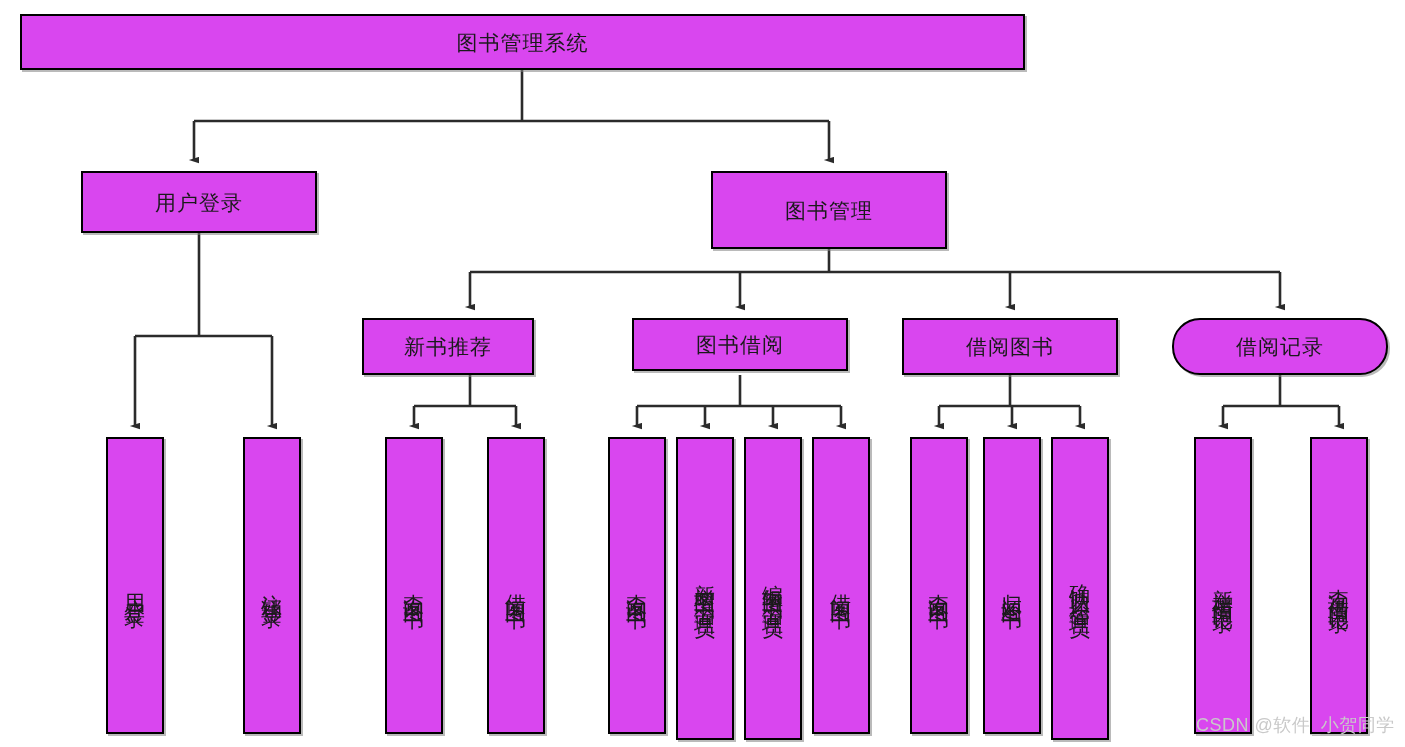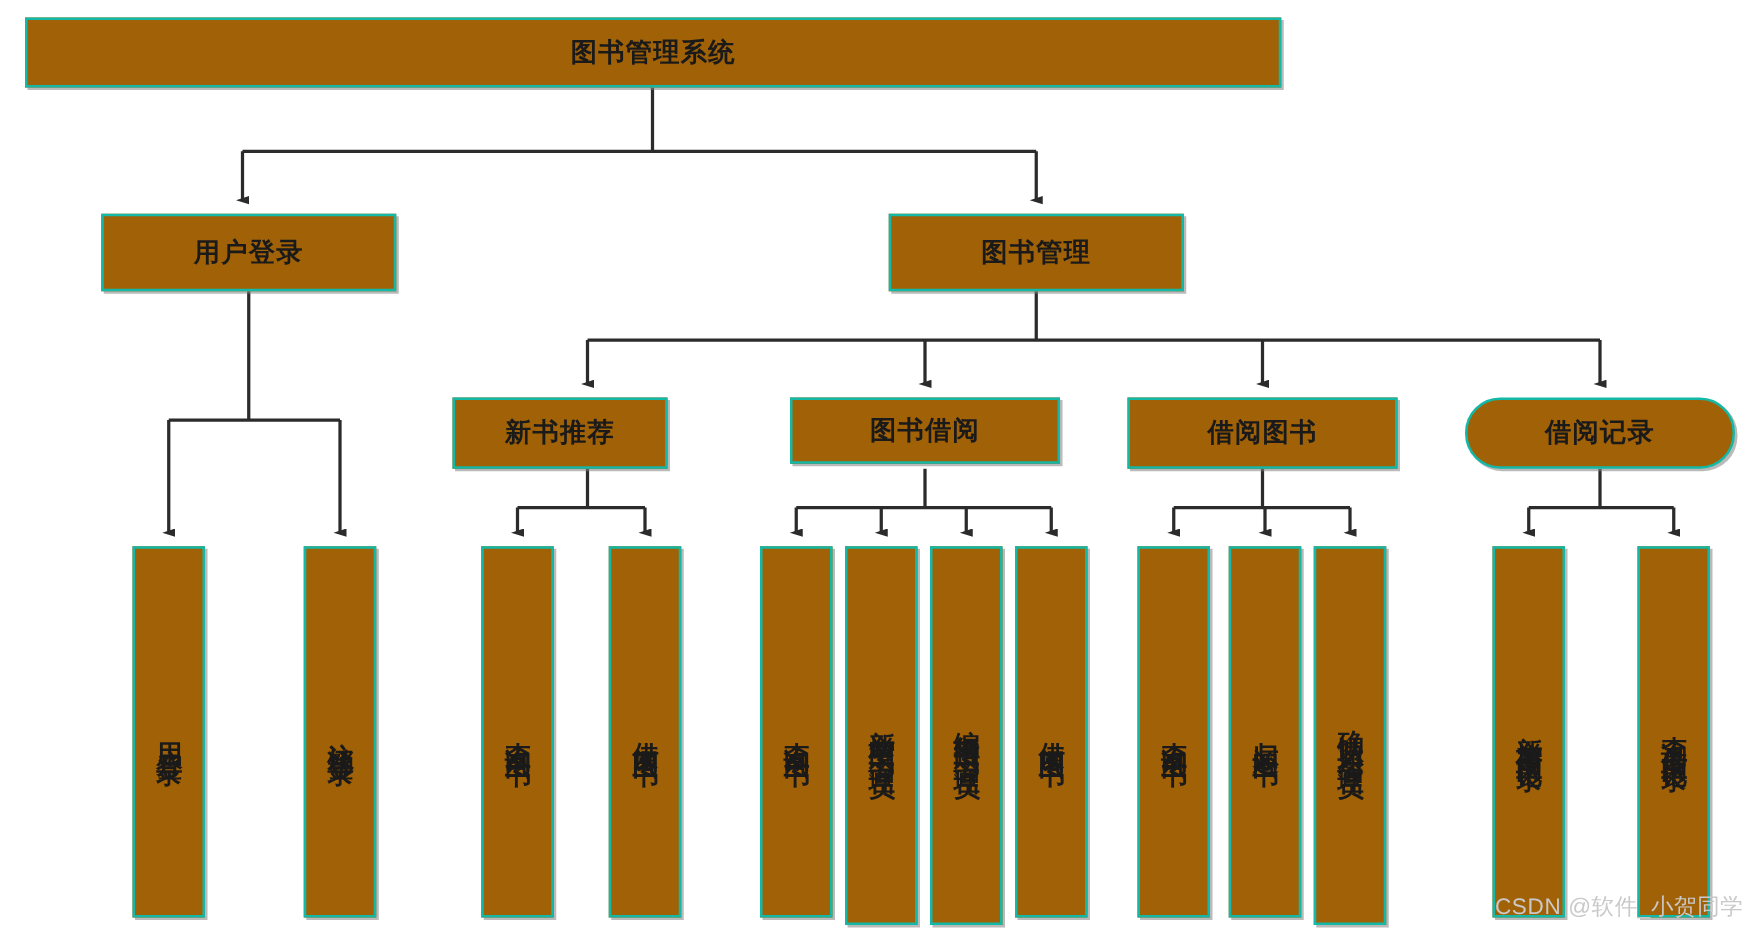--- a/index.html
+++ b/index.html
@@ -22,27 +22,26 @@
   svg.diagram-canvas {
     position: absolute;
     top: 0;
     left: 0;
     width: 1405px;
     height: 747px;
   }
   .node-box {
     position: absolute;
     box-sizing: border-box;
-    background: #a16207;
-    border: 2px solid #14b8a6;
+    background: #d946ef;
+    border: 2px solid #000000;
     box-shadow: 2px 2px 0 rgba(130,130,130,0.55);
     display: flex;
     align-items: center;
     justify-content: center;
-    font-weight: bold;
   }
   .node-label-h {
     font-size: 21px;
     color: #1a1a1a;
     letter-spacing: 1px;
     white-space: nowrap;
     line-height: 1;
   }
   .node-label-v {
     writing-mode: vertical-rl;
@@ -124,21 +123,21 @@
     </g>
   </svg>
 
   <div class="node-box root-box" style="left:20px; top:14px; width:1005px; height:56px;">
     <span class="node-label-h">图书管理系统</span>
   </div>
 
   <div class="node-box" style="left:81px; top:171px; width:236px; height:62px;">
     <span class="node-label-h">用户登录</span>
   </div>
-  <div class="node-box" style="left:711px; top:171px; width:236px; height:62px;">
+  <div class="node-box" style="left:711px; top:171px; width:236px; height:78px;">
     <span class="node-label-h">图书管理</span>
   </div>
 
   <div class="node-box" style="left:362px; top:318px; width:172px; height:57px;">
     <span class="node-label-h">新书推荐</span>
   </div>
   <div class="node-box" style="left:632px; top:318px; width:216px; height:53px;">
     <span class="node-label-h">图书借阅</span>
   </div>
   <div class="node-box" style="left:902px; top:318px; width:216px; height:57px;">

